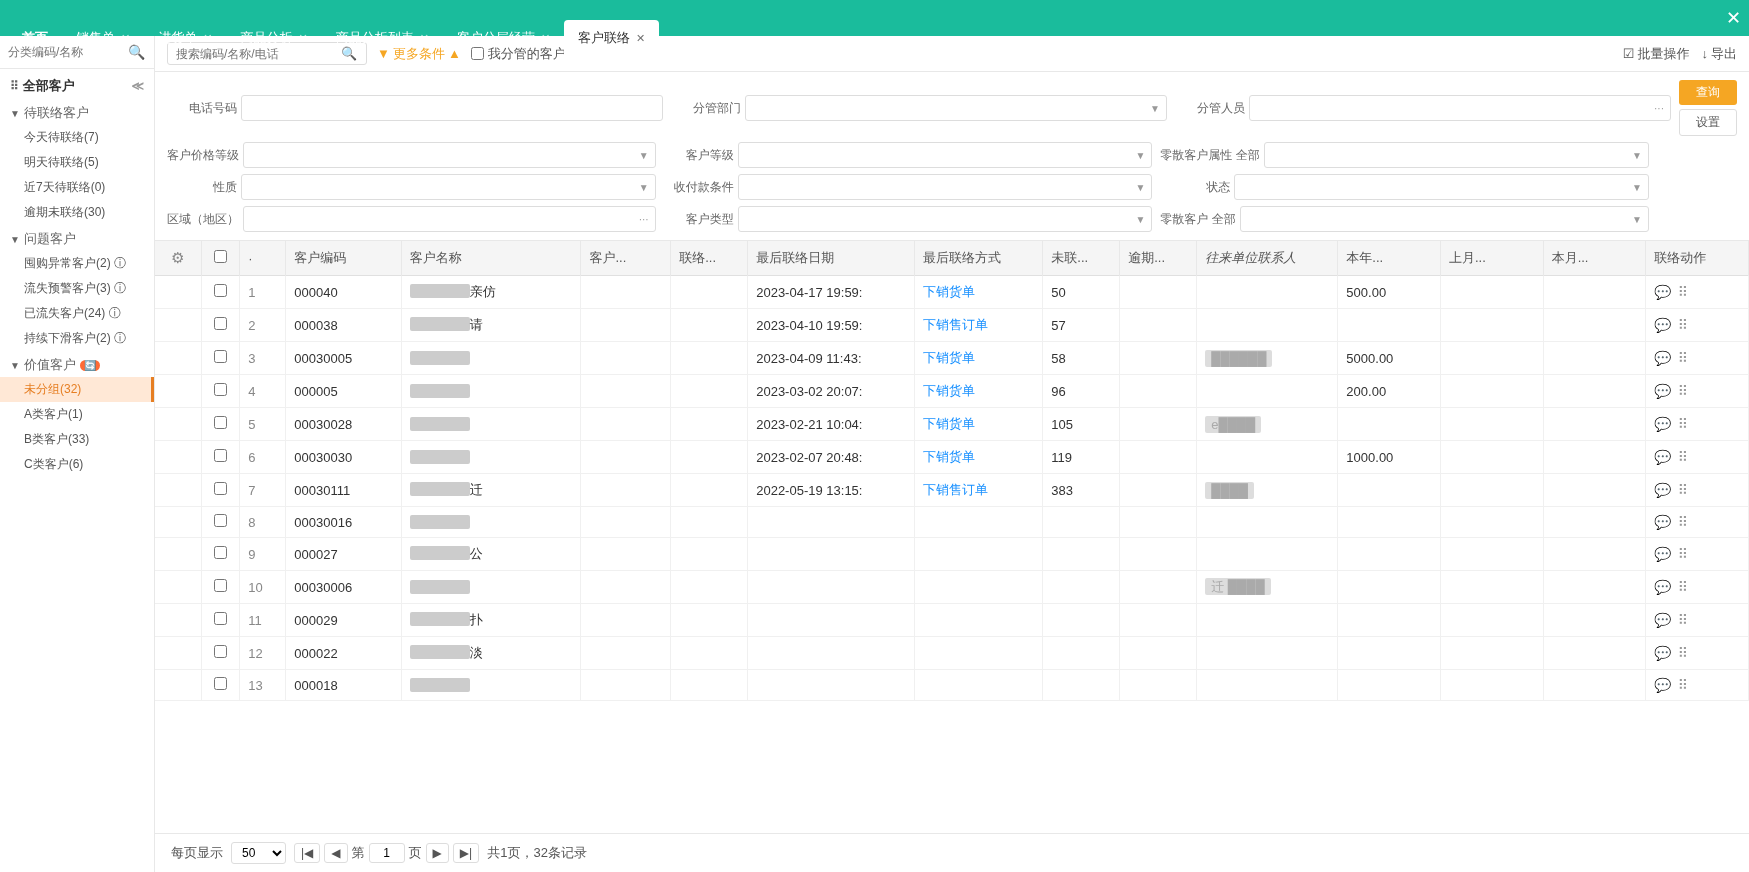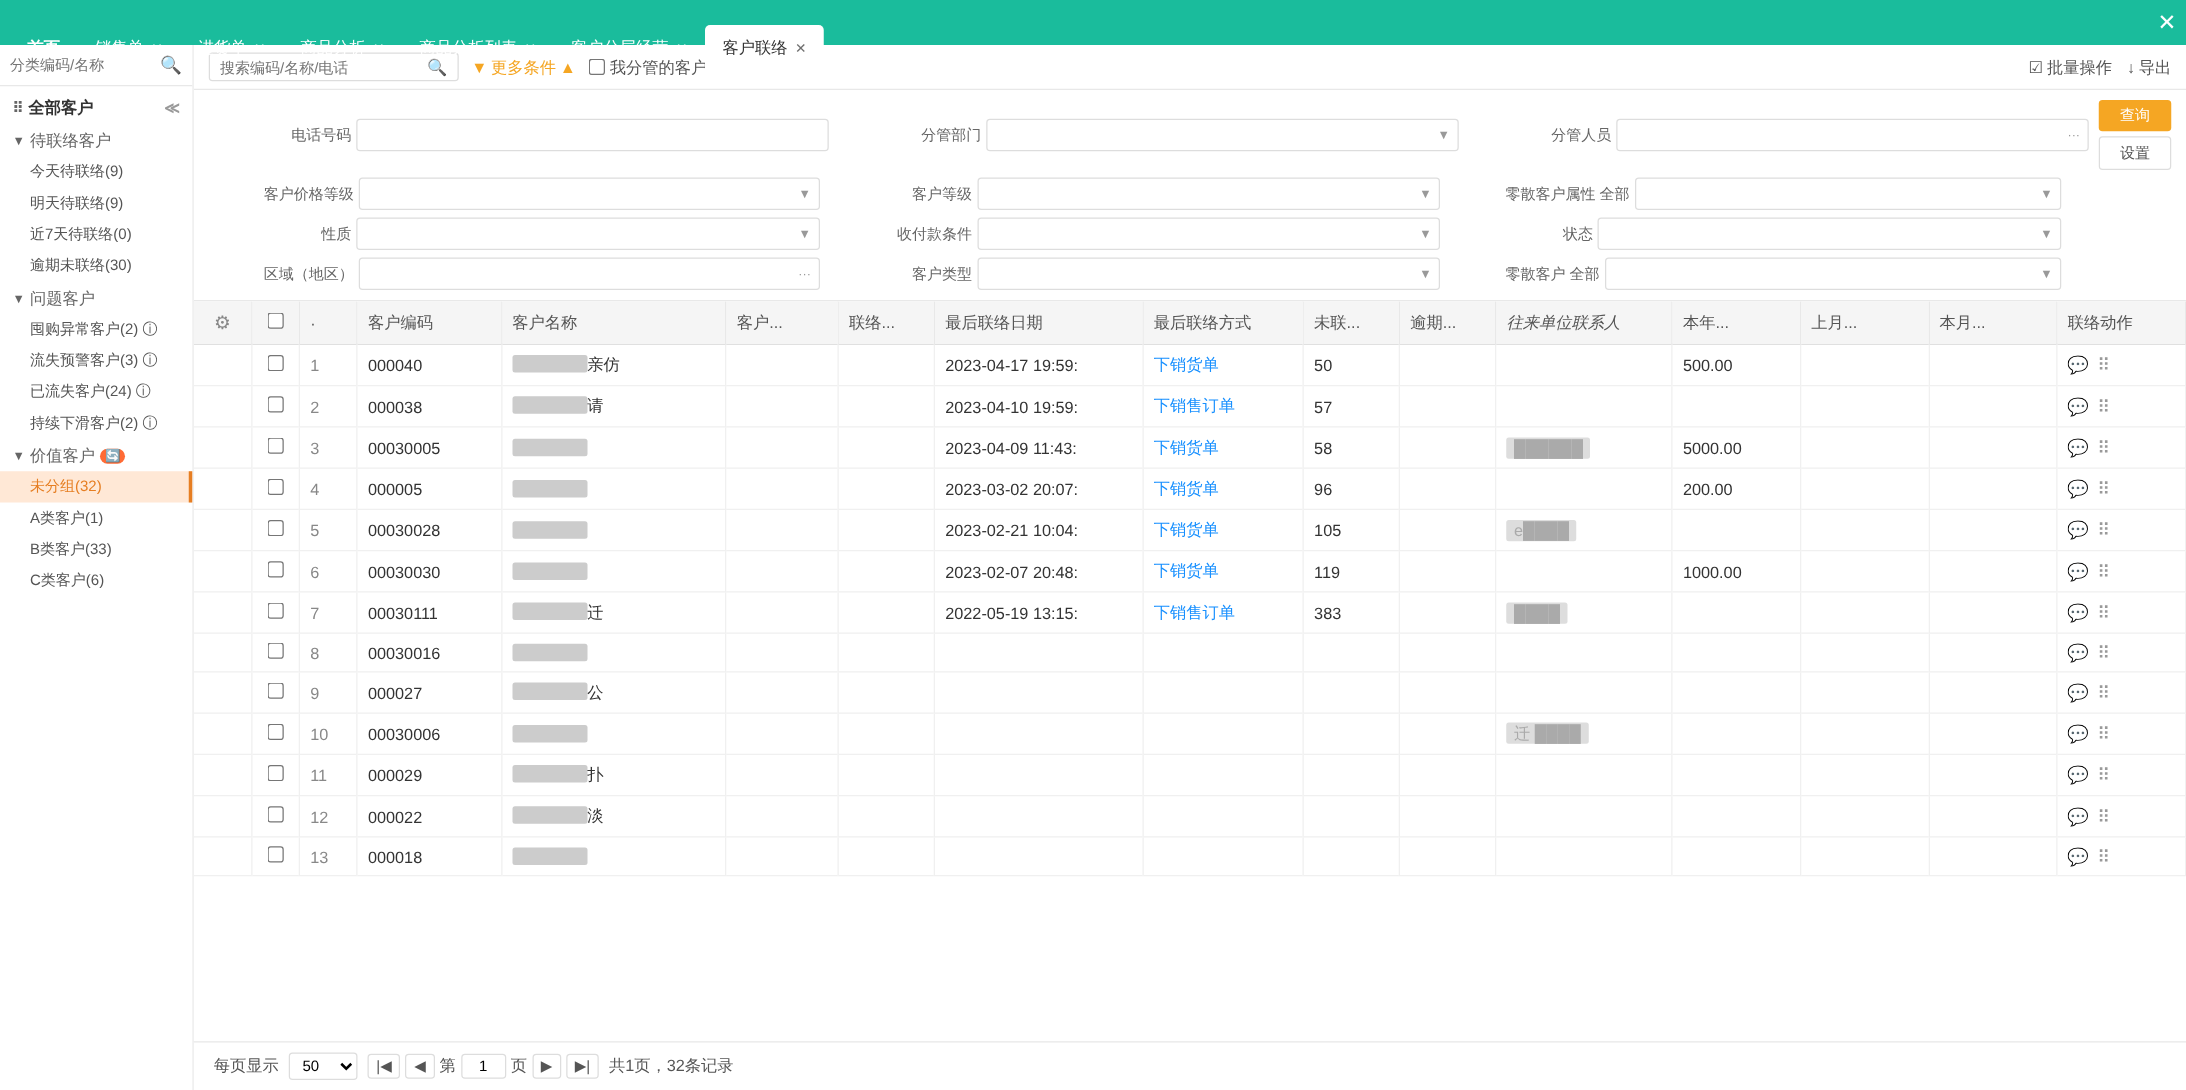--- a/index.html
+++ b/index.html
@@ -216,21 +216,20 @@
       align-items: center;
       gap: 4px;
       flex: 1;
     }
     .filter-label {
       color: #666;
       font-size: 12px;
       white-space: nowrap;
       min-width: 70px;
       text-align: right;
-      margin-left: 44px;
     }
     .filter-input {
       flex: 1;
       border: 1px solid #ddd;
       border-radius: 3px;
       padding: 3px 6px;
       font-size: 12px;
       outline: none;
       height: 26px;
       color: #333;
@@ -439,22 +438,22 @@
     <div class="sidebar-section-title">
       <span class="grid-icon">⠿</span>
       <span>全部客户</span>
       <span class="collapse-icon">≪</span>
     </div>
 
     <div class="sidebar-group-header">
       <span class="arrow">▼</span>
       <span>待联络客户</span>
     </div>
-    <div class="sidebar-item level2">今天待联络(9)</div>
-    <div class="sidebar-item level2">明天待联络(9)</div>
+    <div class="sidebar-item level2">今天待联络(7)</div>
+    <div class="sidebar-item level2">明天待联络(5)</div>
     <div class="sidebar-item level2">近7天待联络(0)</div>
     <div class="sidebar-item level2">逾期未联络(30)</div>
 
     <div class="sidebar-group-header">
       <span class="arrow">▼</span>
       <span>问题客户</span>
     </div>
     <div class="sidebar-item level2">囤购异常客户(2) ⓘ</div>
     <div class="sidebar-item level2">流失预警客户(3) ⓘ</div>
     <div class="sidebar-item level2">已流失客户(24) ⓘ</div>

